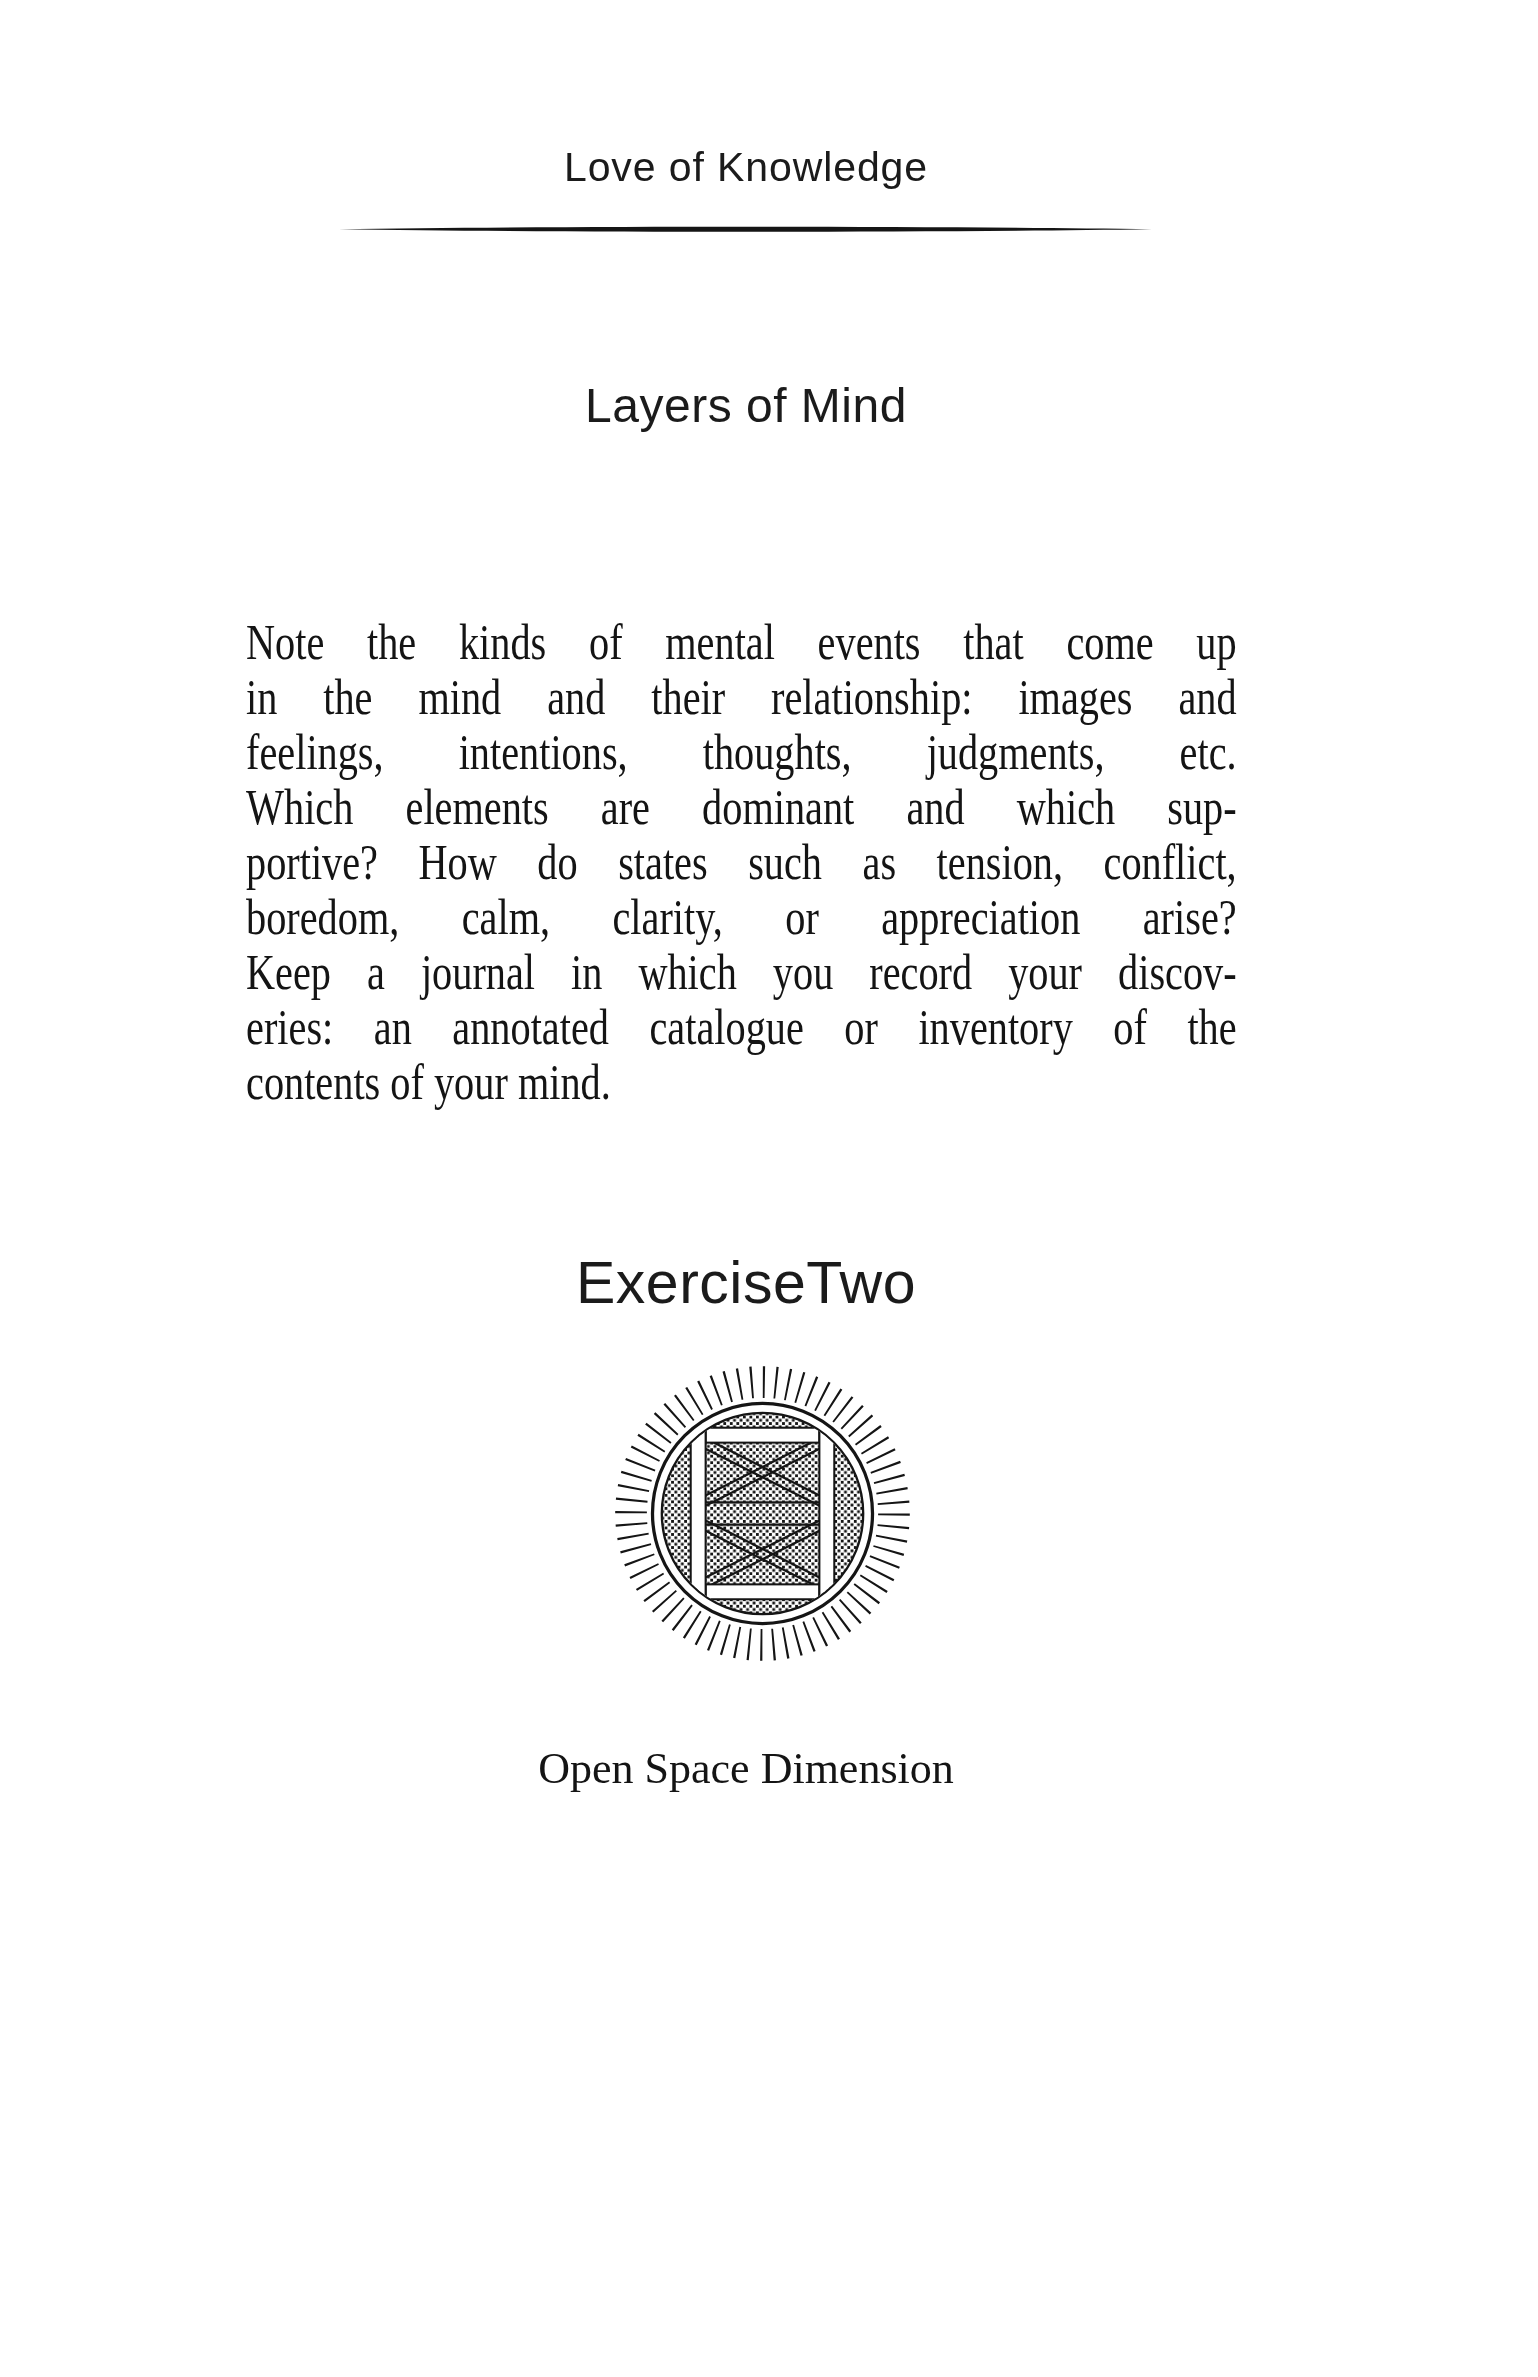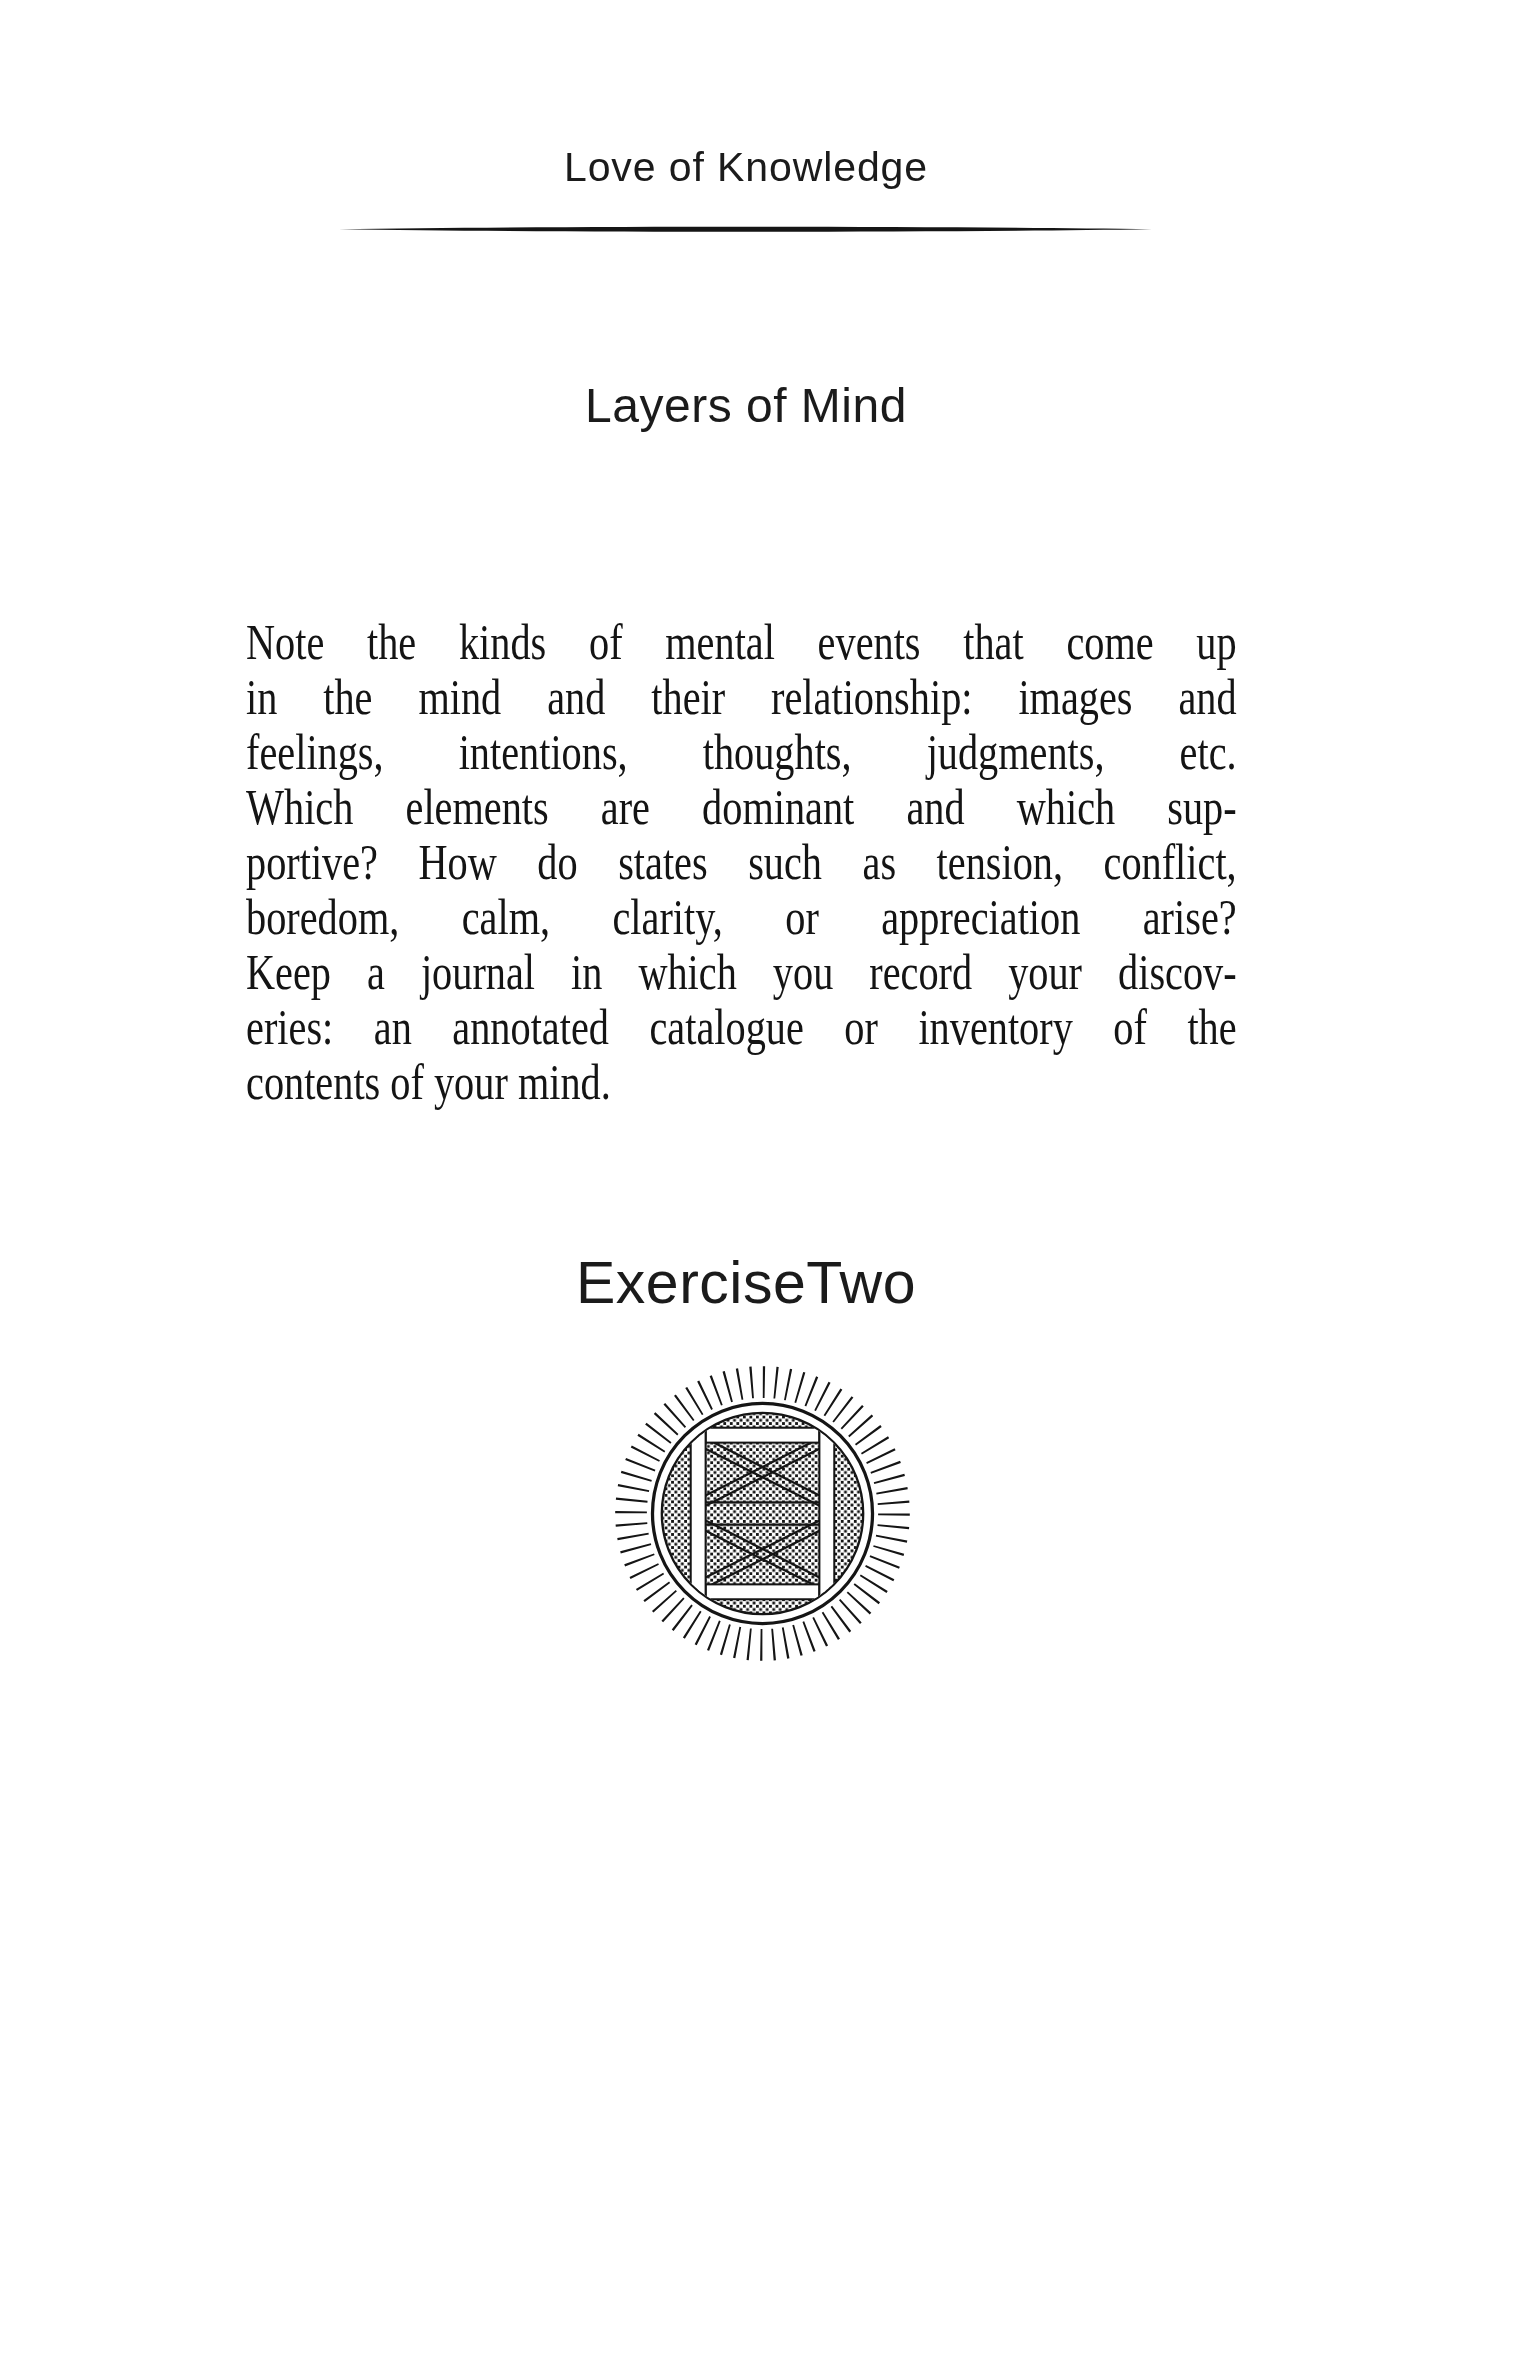--- a/index.html
+++ b/index.html
@@ -162,17 +162,18 @@
 
       <g fill="#ffffff" stroke="#151515" stroke-width="2.2">
         <rect x="-61" y="-92" width="122" height="16"></rect>
         <rect x="-61" y="76" width="122" height="16"></rect>
         <rect x="-77" y="-90" width="16" height="180"></rect>
         <rect x="61" y="-90" width="16" height="180"></rect>
       </g>
     </g>
   </svg>
 
+  <div class="center-band caption">Open Space Dimension</div>
 
   <div class="artifact-square"></div>
 
 </div>
 
 
 </body></html>

